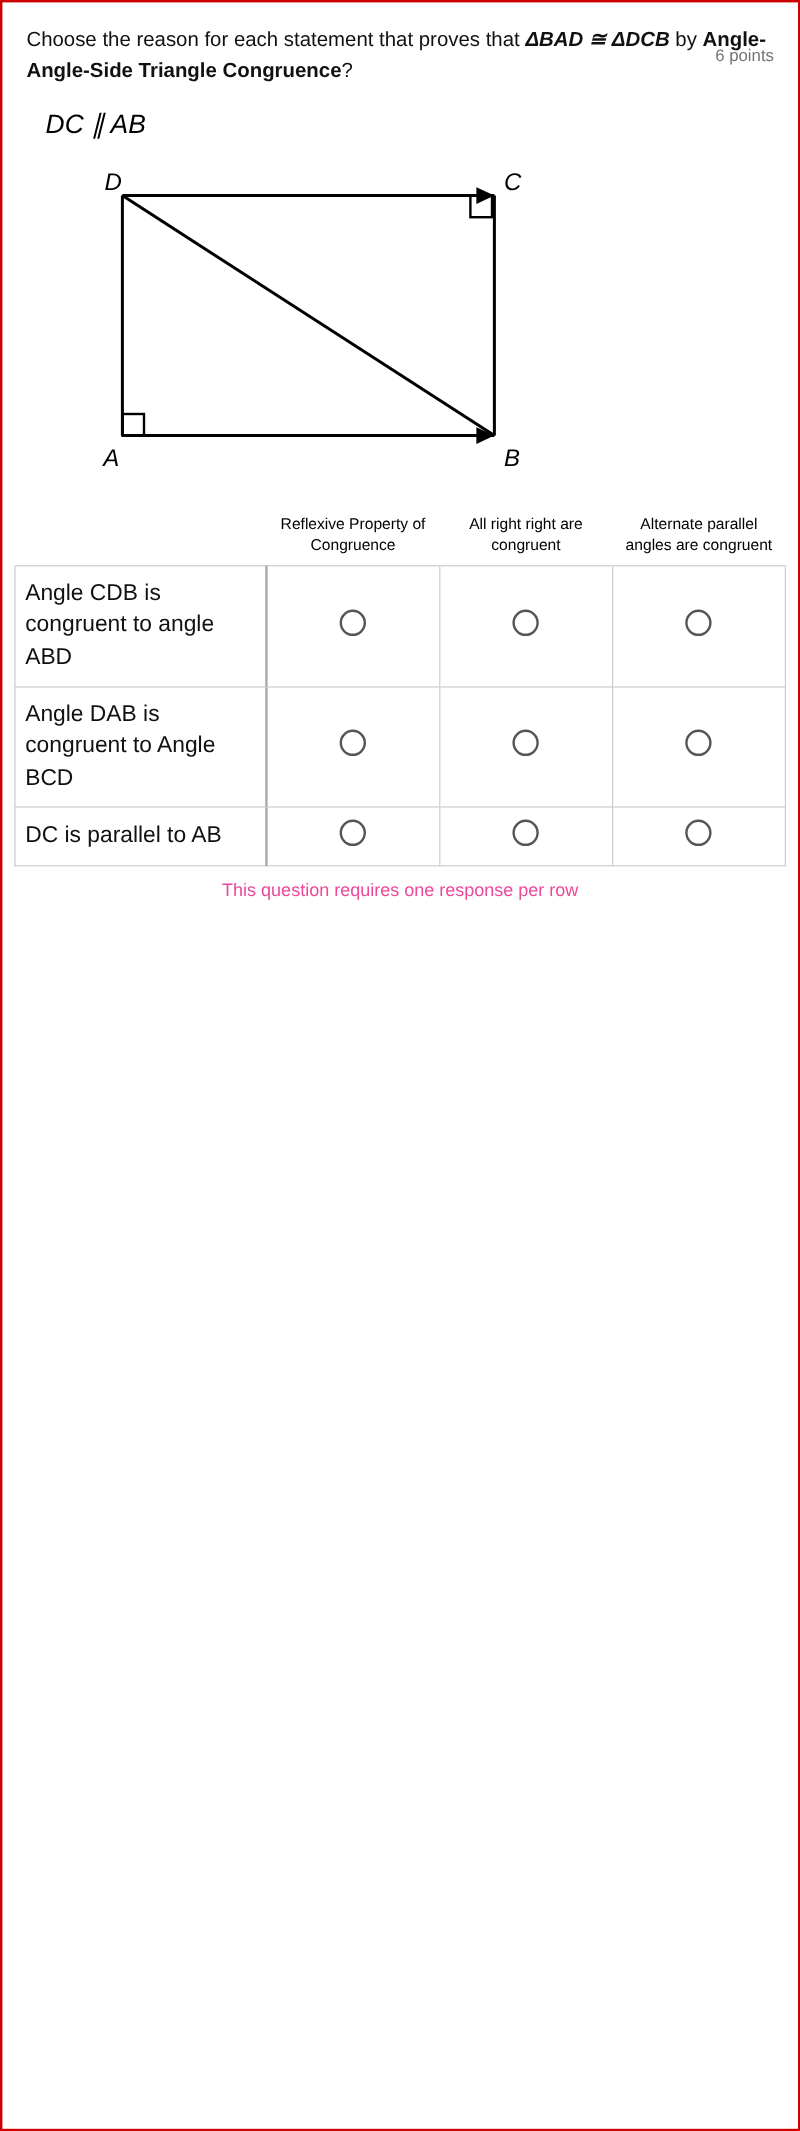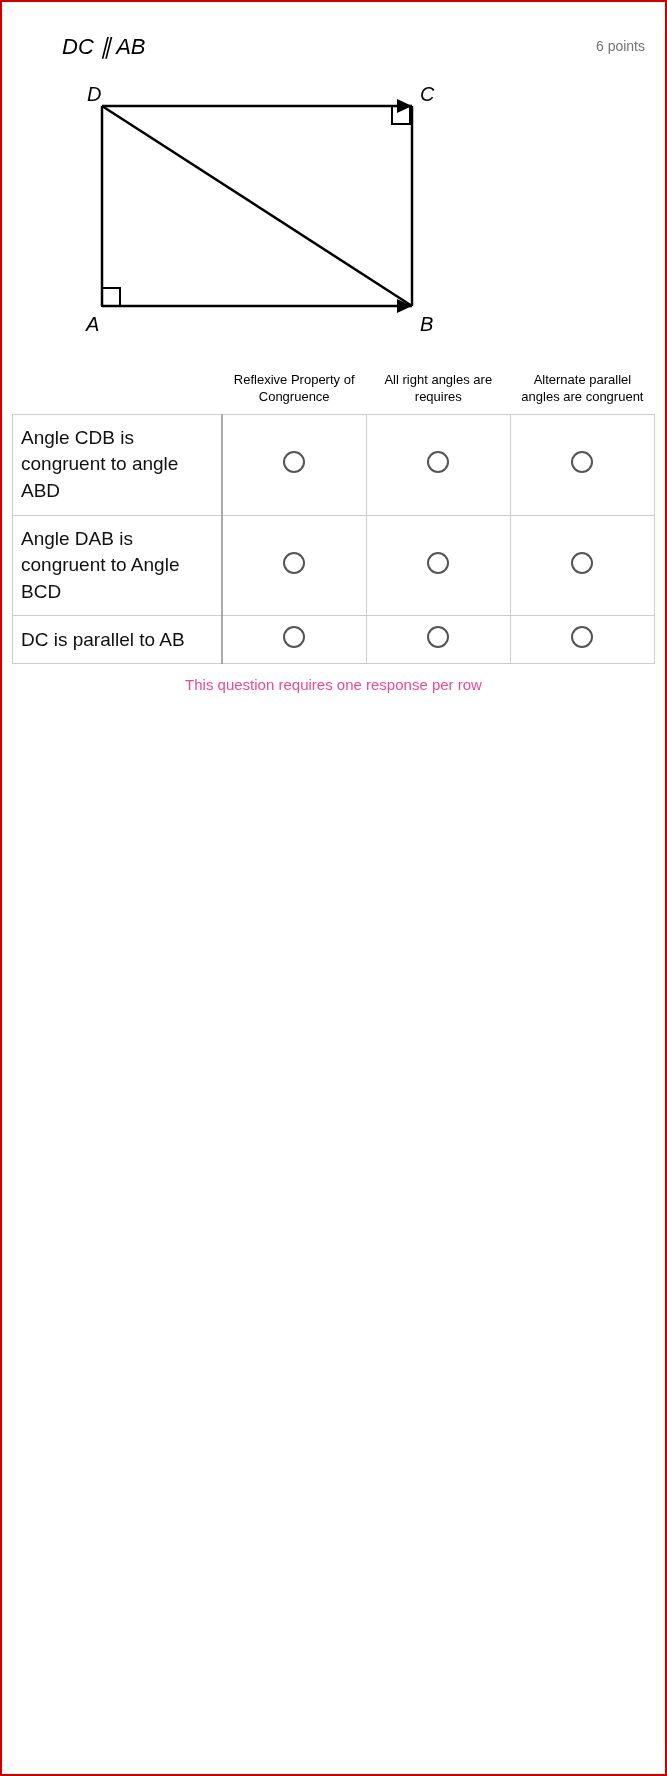--- a/index.html
+++ b/index.html
@@ -55,21 +55,21 @@
       display: flex;
       flex-direction: column;
       align-items: flex-start;
     }
 
     .parallel-notation {
       font-style: italic;
       font-size: 22px;
       font-weight: normal;
       margin-bottom: 6px;
-      margin-left: 40px;
+      margin-left: 16px;
     }
 
     .geometry-diagram {
       width: 420px;
       height: 290px;
       margin-left: 20px;
     }
 
     .table-section {
       padding: 0 10px 10px 10px;
@@ -138,20 +138,23 @@
       display: block;
     }
   </style>
 </head>
 <body>
 
 <div class="page-container">
 
   <div class="header-section">
     <span class="points-label">6 points</span>
+    <p class="question-text">
+      <span>Choose the reason for each statement that proves that </span><span class="bold-italic">ΔBAD</span><span class="bold-italic"> ≅ </span><span class="bold-italic">ΔDCB</span><span> by </span><span class="bold">Angle-Angle-Side Triangle Congruence</span><span>?</span>
+    </p>
   </div>
 
   <div class="diagram-area">
     <div class="parallel-notation">DC ∥ AB</div>
     <svg class="geometry-diagram" viewBox="0 0 420 290" xmlns="http://www.w3.org/2000/svg">
 
       <line x1="60" y1="40" x2="370" y2="40" stroke="black" stroke-width="2.5"></line>
       <line x1="370" y1="40" x2="370" y2="240" stroke="black" stroke-width="2.5"></line>
       <line x1="370" y1="240" x2="60" y2="240" stroke="black" stroke-width="2.5"></line>
       <line x1="60" y1="240" x2="60" y2="40" stroke="black" stroke-width="2.5"></line>
@@ -175,21 +178,21 @@
 
   <div class="table-section">
     <table class="response-table">
       <thead>
         <tr>
           <th class="stmt-col"></th>
           <th class="reason-col">
             <span class="col-header-text">Reflexive Property of Congruence</span>
           </th>
           <th class="reason-col">
-            <span class="col-header-text">All right angles are requires</span>
+            <span class="col-header-text">All right right are congruent</span>
           </th>
           <th class="reason-col">
             <span class="col-header-text">Alternate parallel angles are congruent</span>
           </th>
         </tr>
       </thead>
       <tbody>
 
         <tr>
           <td class="stmt-cell">Angle CDB is congruent to angle ABD</td>

